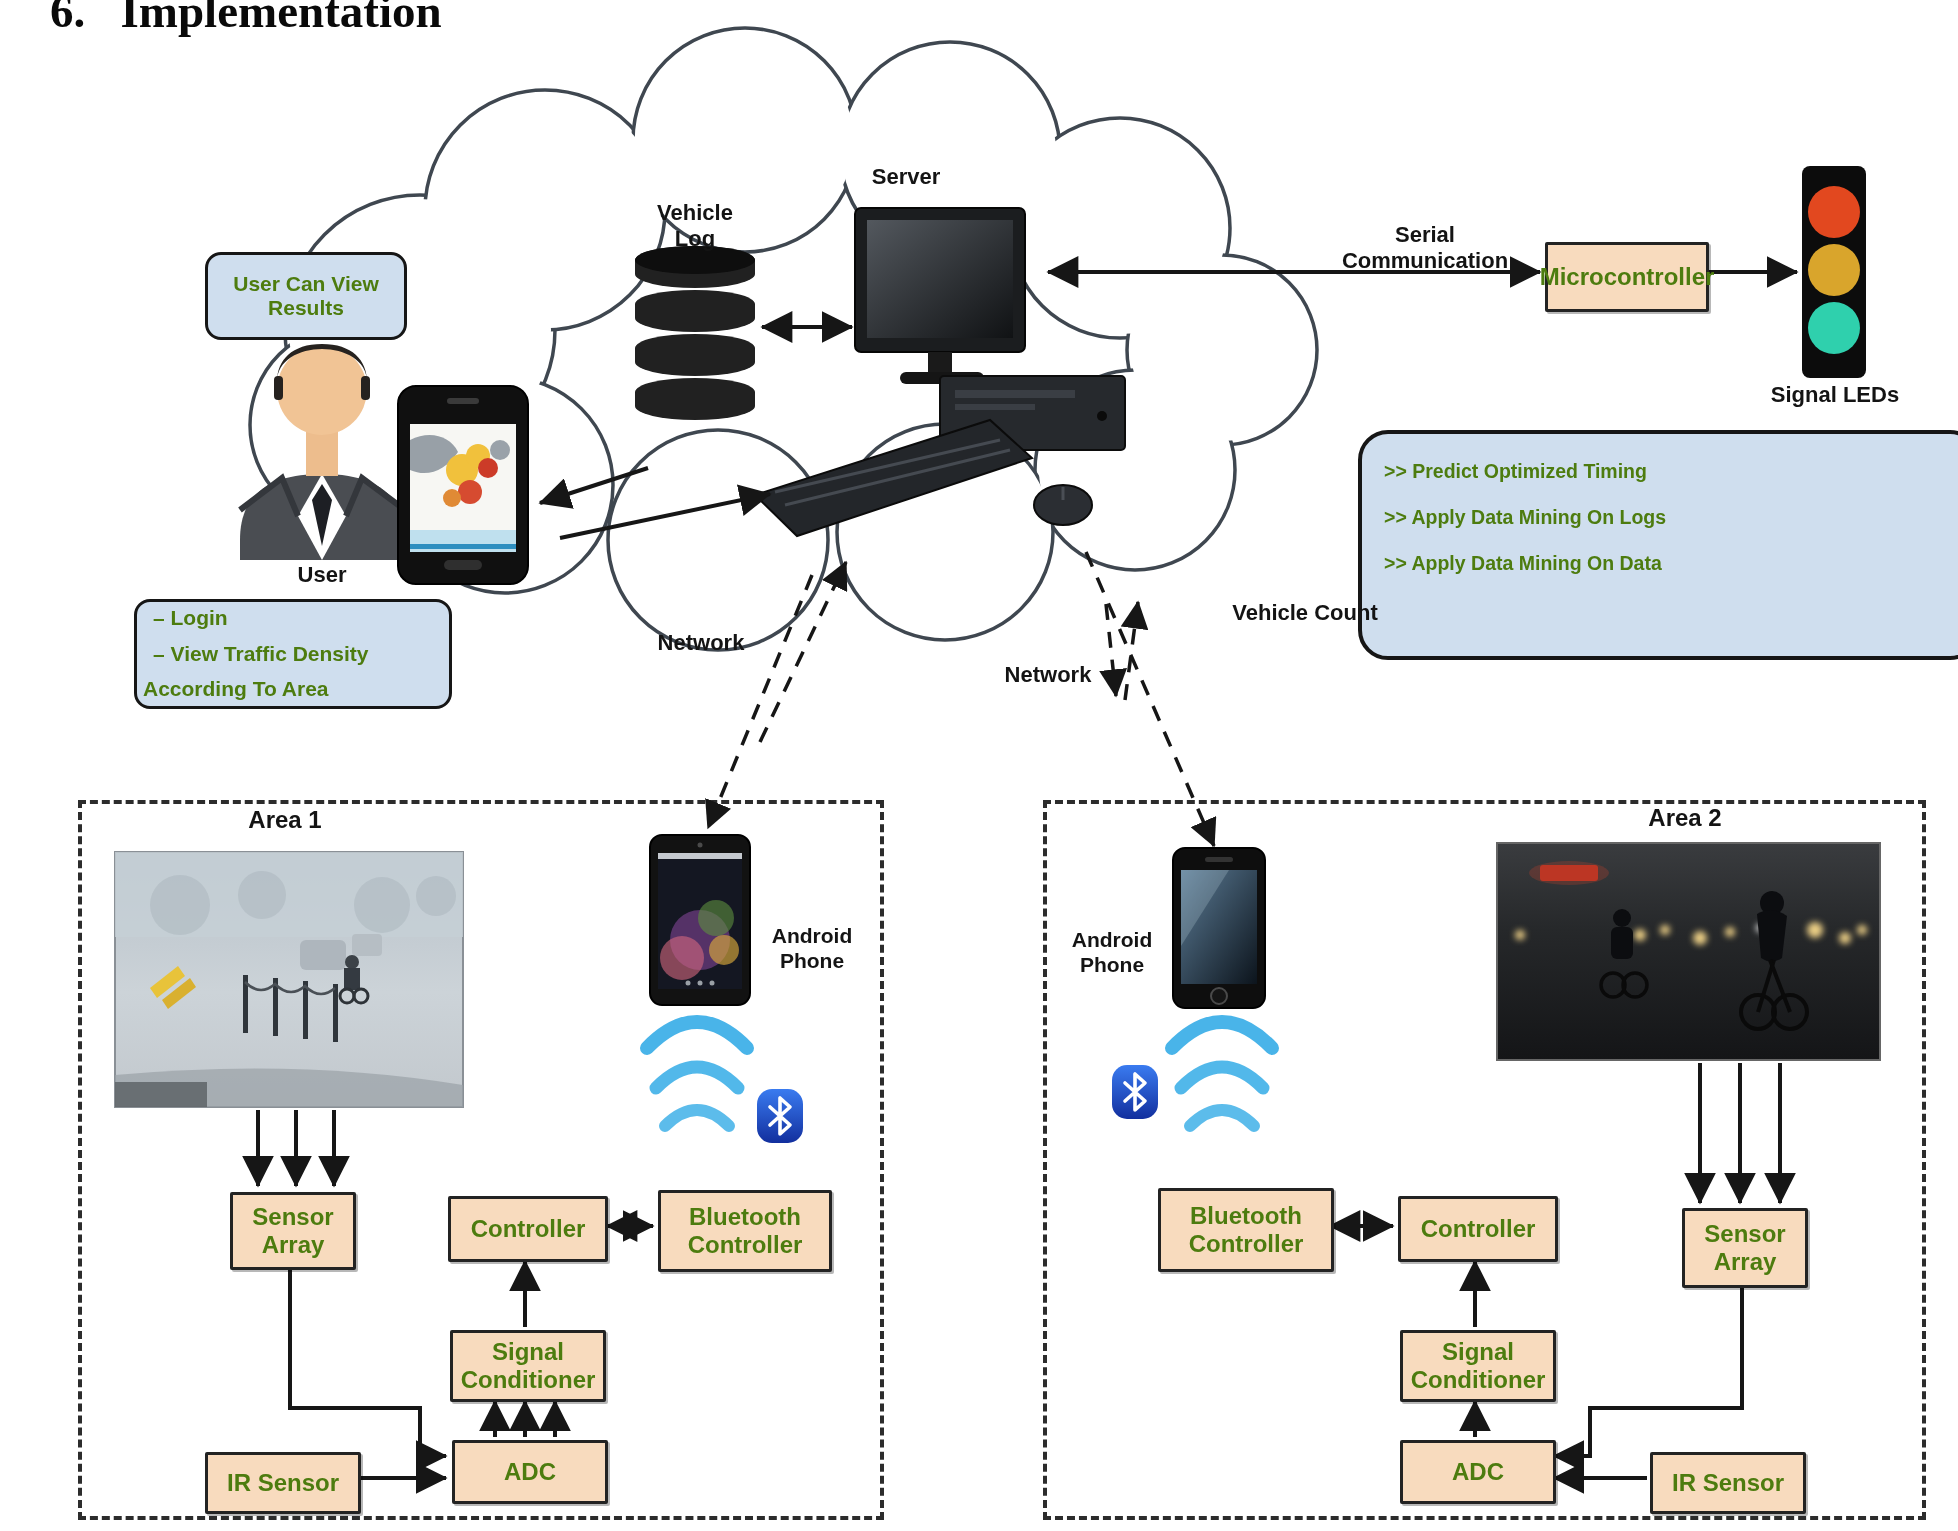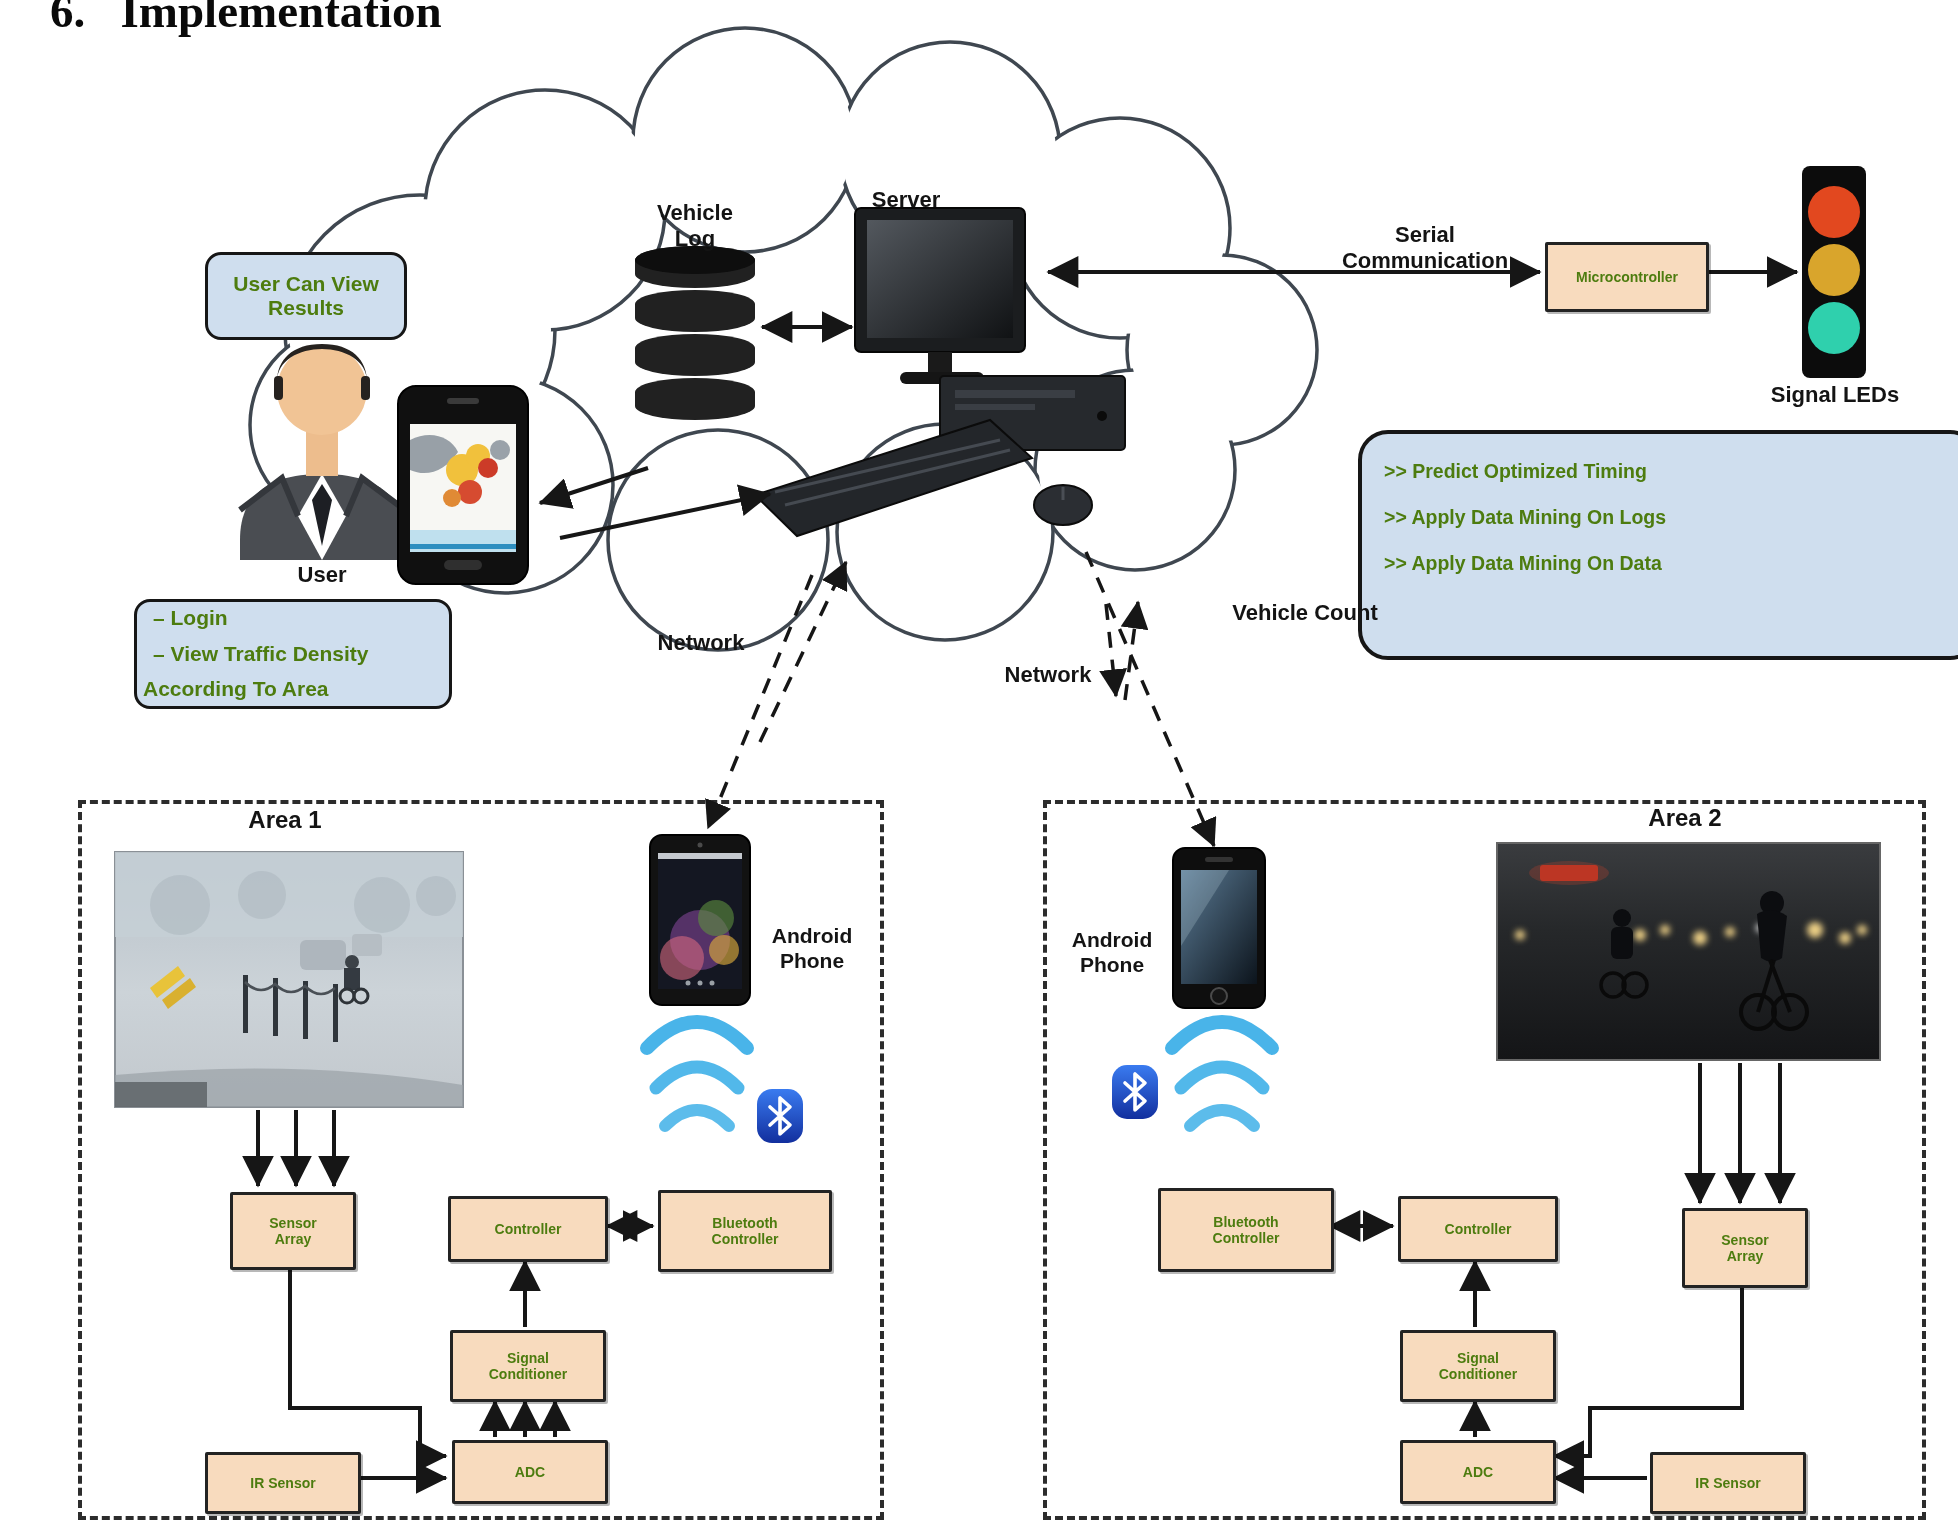--- a/index.html
+++ b/index.html
@@ -7,21 +7,21 @@
        font-family:"Liberation Sans",sans-serif;overflow:hidden}
   #heading{position:absolute;left:50px;top:-16px;font-family:"Liberation Serif",serif;
            font-weight:bold;font-size:47px;color:#0a0a0a;white-space:pre}
   svg.gfx{position:absolute;left:0;top:0;z-index:2}
   .dashed-border{position:absolute;border:4px dashed #2c2c2c;z-index:1}
   .lbl{position:absolute;font-weight:bold;color:#141414;white-space:pre-line;
        text-align:center;line-height:1.18;font-size:22px;z-index:3}
   .box{position:absolute;display:flex;align-items:center;justify-content:center;
        text-align:center;font-weight:bold;color:#4d7c0f;white-space:pre-line;
        line-height:1.15;z-index:3}
-  .box-peach{background:var(--peach_box,#f8dbbe);border:3px solid #232323;font-size:14px;
+  .box-peach{background:var(--peach_box,#f8dbbe);border:3px solid #232323;font-size:24px;
              border-radius:2px;box-shadow:2px 2px 0 rgba(0,0,0,.28)}
   .box-blue{background:var(--blue_box,#cfdeee);border:3px solid #161616;border-radius:16px;
             font-size:21px}
   #info-box{border-radius:30px;border-width:4px;flex-direction:column;align-items:flex-start;
             justify-content:flex-start;padding:14px 0 0 22px;white-space:nowrap}
   #info-box .it{font-size:19.5px;font-weight:bold;line-height:46px}
   #login-box{flex-direction:column;align-items:flex-start;justify-content:space-between;
              padding-left:16px;text-align:left}
   #login-box .ln{font-size:21px;line-height:1.55}
   #login-box .ln:nth-child(3){margin-left:-10px}
@@ -300,21 +300,21 @@
 <div class="box box-blue" id="login-box" style="left:134px;top:599px;width:296px;height:104px">
   <div class="ln">–  Login</div>
   <div class="ln">–  View Traffic Density</div>
   <div class="ln">According To Area</div>
 </div>
 
 <div class="lbl" style="left:280px;top:562px;width:84px">User</div>
 
 <div class="lbl" style="left:632px;top:200px;width:126px">Vehicle
 Log</div>
-<div class="lbl" style="left:858px;top:187px;width:96px">Server</div>
+<div class="lbl" style="left:858px;top:164px;width:96px">Server</div>
 
 <div class="lbl" style="left:1320px;top:222px;width:210px">Serial
 Communication</div>
 
 <div class="box box-peach" style="left:1545px;top:242px;width:158px;height:64px">
   <span>Microcontroller</span>
 </div>
 
 <div class="lbl" style="left:1760px;top:382px;width:150px">Signal LEDs</div>
 

